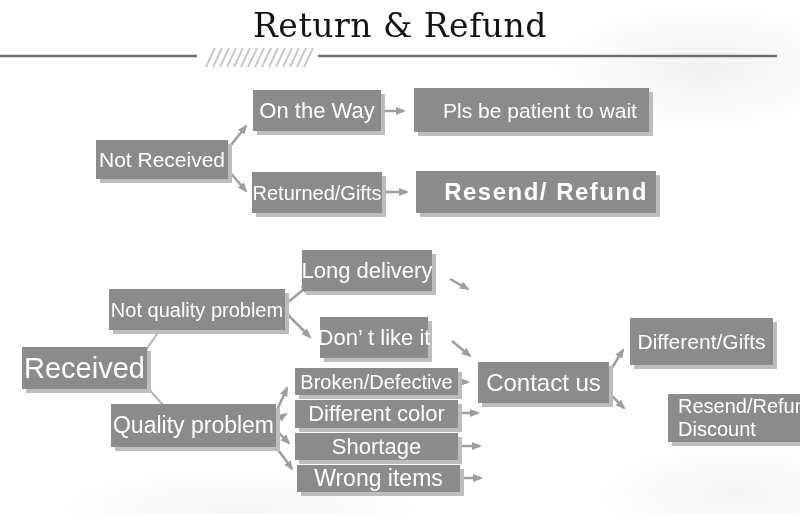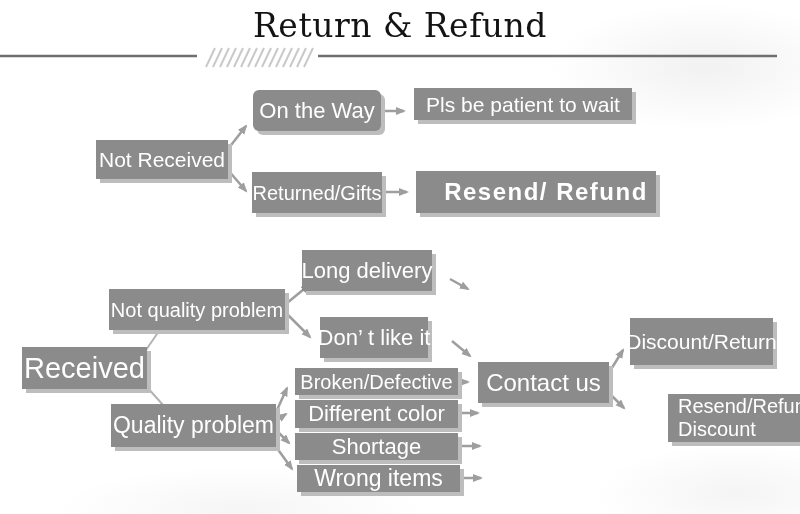--- a/index.html
+++ b/index.html
@@ -92,32 +92,32 @@
       <line class="arrow-line" x1="610" y1="394" x2="624" y2="408" marker-end="url(#arrowhead)"></line>
     </g>
 
     <g>
       <line class="thin-line" x1="146" y1="350" x2="159" y2="331"></line>
       <line class="thin-line" x1="146" y1="386" x2="163" y2="405"></line>
     </g>
   </svg>
 
   <div class="node" style="left:96px;top:140px;width:132px;height:39px;font-size:21px;">Not Received</div>
-  <div class="node" style="left:253px;top:90px;width:128px;height:41px;font-size:22px;border-radius:6px;">On the Way</div>
-  <div class="node" style="left:414px;top:88px;width:218px;height:32px;font-size:21px;">Pls be patient to wait</div>
+  <div class="node" style="left:253px;top:90px;width:128px;height:41px;font-size:22px;">On the Way</div>
+  <div class="node" style="left:414px;top:88px;width:218px;height:44px;font-size:21px;padding-left:17px;">Pls be patient to wait</div>
   <div class="node" style="left:252px;top:172px;width:130px;height:41px;font-size:20px;">Returned/Gifts</div>
   <div class="node semibold" style="left:416px;top:171px;width:220px;height:42px;font-size:24px;">Resend/ Refund</div>
 
   <div class="node" style="left:22px;top:347px;width:125px;height:42px;font-size:29px;">Received</div>
   <div class="node" style="left:109px;top:289px;width:176px;height:41px;font-size:20px;">Not quality problem</div>
   <div class="node" style="left:302px;top:250px;width:130px;height:41px;font-size:22px;">Long delivery</div>
   <div class="node" style="left:320px;top:317px;width:108px;height:41px;font-size:22px;">Don’ t like it</div>
   <div class="node" style="left:111px;top:404px;width:165px;height:43px;font-size:23px;">Quality problem</div>
   <div class="node" style="left:295px;top:368px;width:163px;height:27px;font-size:20px;">Broken/Defective</div>
   <div class="node" style="left:295px;top:400px;width:163px;height:28px;font-size:22px;">Different color</div>
   <div class="node" style="left:295px;top:433px;width:163px;height:27px;font-size:22px;">Shortage</div>
   <div class="node" style="left:297px;top:465px;width:163px;height:27px;font-size:23px;">Wrong items</div>
   <div class="node" style="left:478px;top:362px;width:131px;height:41px;font-size:24px;">Contact us</div>
-  <div class="node" style="left:630px;top:318px;width:143px;height:47px;font-size:21px;">Discount/Return</div>
+  <div class="node" style="left:630px;top:318px;width:143px;height:47px;font-size:21px;">Different/Gifts</div>
   <div class="node multiline" style="left:632px;top:394px;width:143px;height:48px;font-size:20px;">Resend/Refund/
 Discount</div>
 
 </div>
 
 </body></html>

